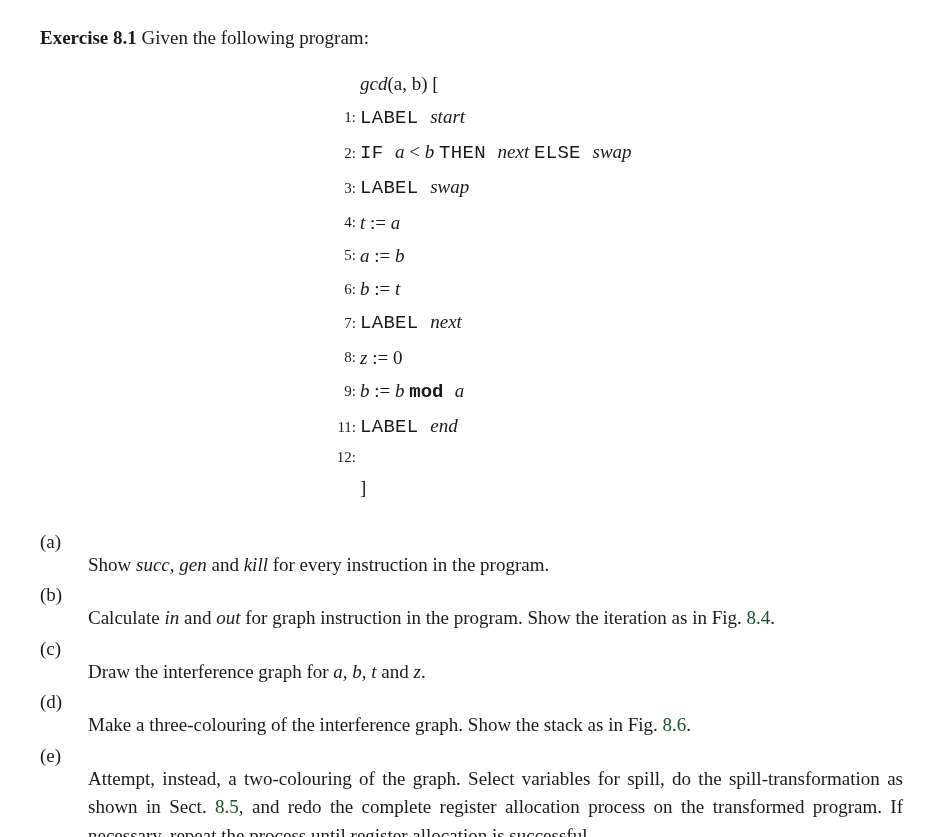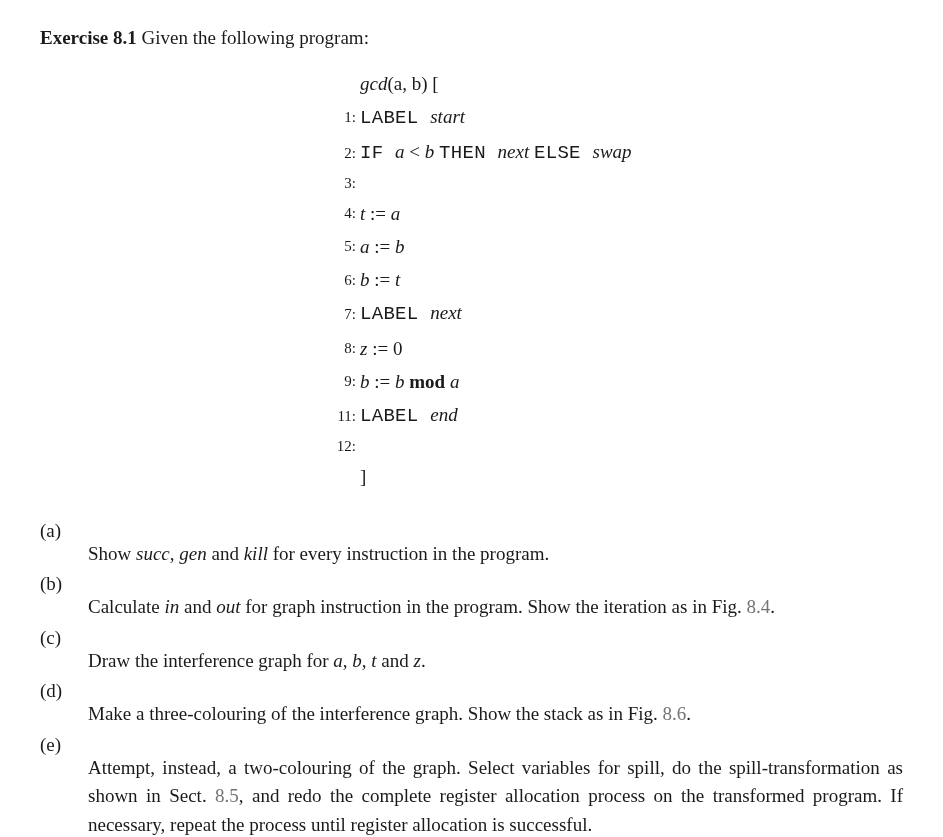--- a/index.html
+++ b/index.html
@@ -25,27 +25,27 @@
     width: 26px;
     text-align: right;
     margin-right: 4px;
     display: inline-block;
   }
   .ln-empty { width: 26px; margin-right: 4px; display: inline-block; }
   .instr { white-space: nowrap; }
   .instr .kw { font-family: "Courier New", Courier, monospace; letter-spacing: 0.3px; }
   .instr .it { font-style: italic; }
   .instr .rm { font-style: normal; }
-  .instr .bd { font-weight: bold; font-style: normal; }
+  .instr .bd { font-weight: bold; font-style: normal; font-family: Liberation Mono, monospace; }
   .questions { margin-top: 14px; }
   .qrow { display: flex; margin-top: 2px; }
   .qlbl { width: 48px; flex-shrink: 0; }
   .qtxt { flex: 1; text-align: justify; margin-top: 23px; }
   .qtxt .it { font-style: italic; }
-  .link { color: #737373; }
+  .link { color: #14532d; }
 </style>
 </head>
 <body>
 
 <p class="intro">
   <span class="ex-label">Exercise 8.1</span><span>  Given the following program:</span>
 </p>
 
 <div class="code-block">
   <div class="code-line">
@@ -58,20 +58,21 @@
       <div class="code-line">
         <span class="ln">1:</span>
         <span class="instr"><span class="kw">LABEL </span><span class="it">start</span></span>
       </div>
       <div class="code-line">
         <span class="ln">2:</span>
         <span class="instr"><span class="kw">IF </span><span class="it">a </span><span class="rm">&lt; </span><span class="it">b </span><span class="kw">THEN </span><span class="it">next </span><span class="kw">ELSE </span><span class="it">swap</span></span>
       </div>
       <div class="code-line">
         <span class="ln">3:</span>
+        <span class="instr"><span class="kw">LABEL </span><span class="it">swap</span></span>
       </div>
       <div class="code-line">
         <span class="ln">4:</span>
         <span class="instr"><span class="it">t </span><span class="rm">:= </span><span class="it">a</span></span>
       </div>
       <div class="code-line">
         <span class="ln">5:</span>
         <span class="instr"><span class="it">a </span><span class="rm">:= </span><span class="it">b</span></span>
       </div>
       <div class="code-line">

